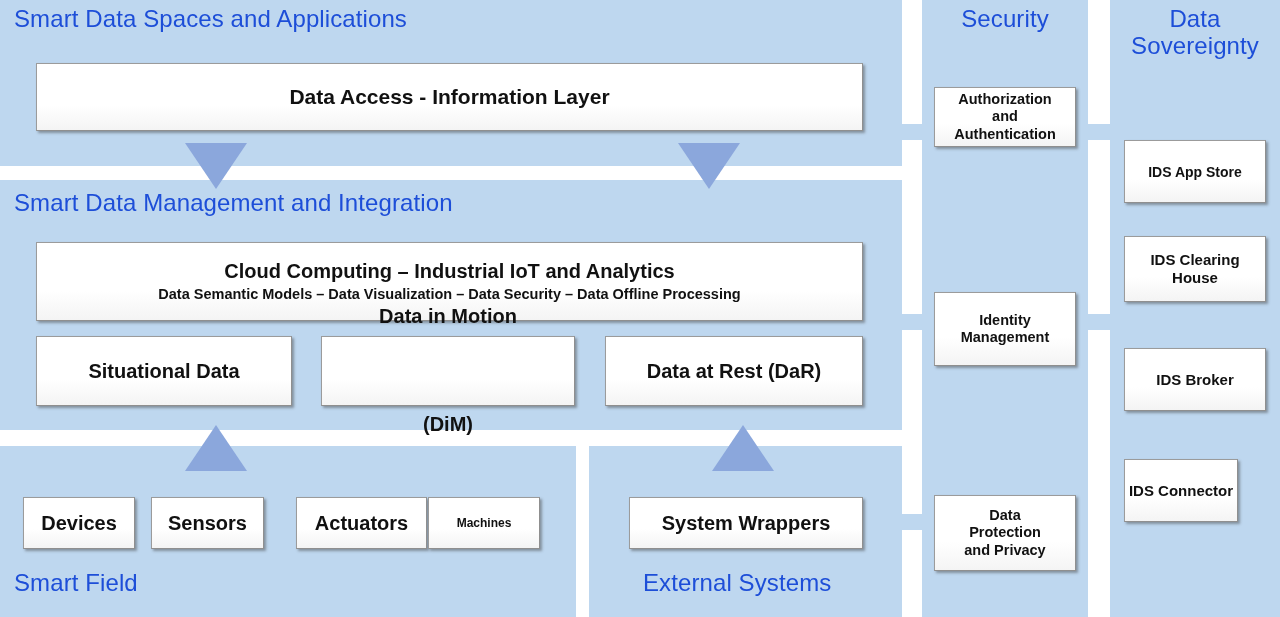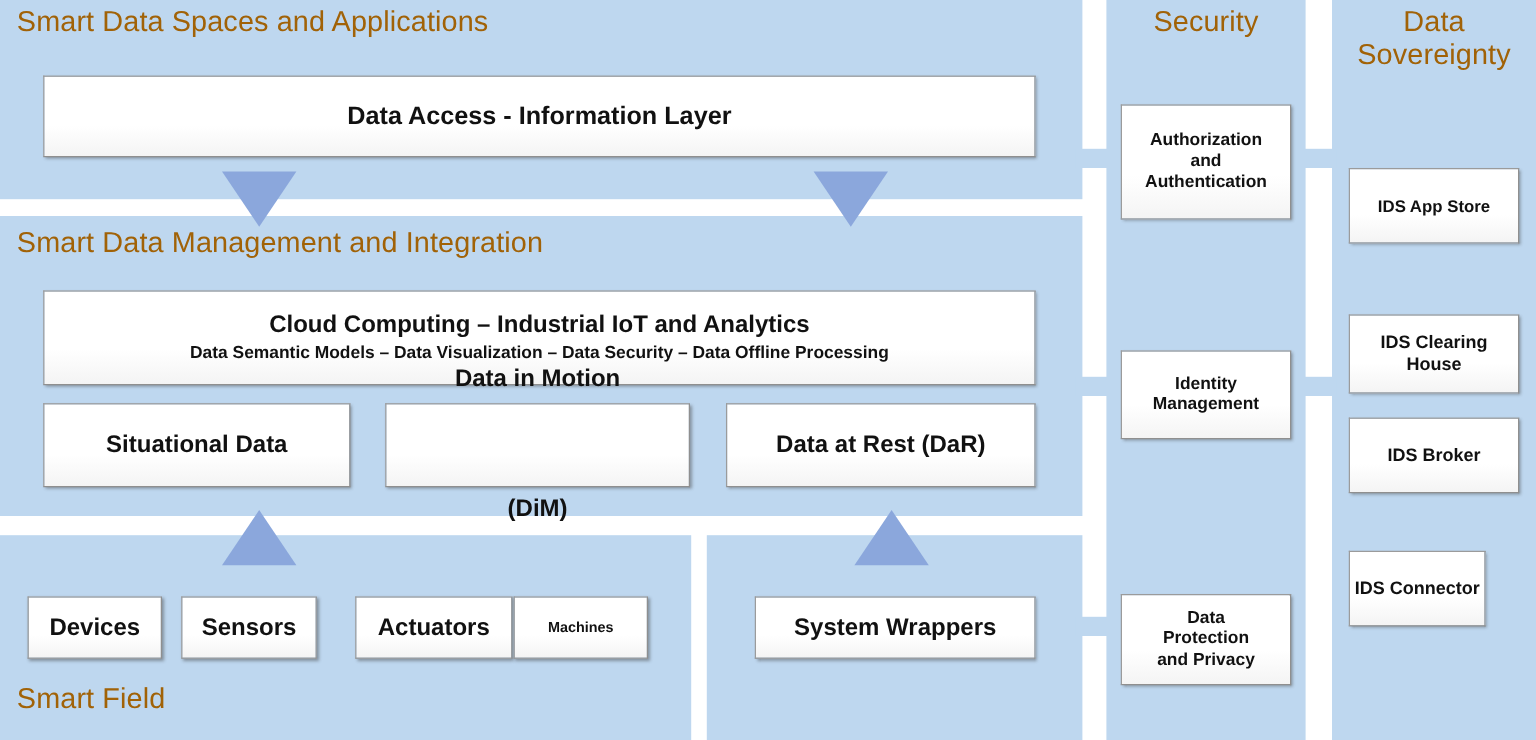--- a/index.html
+++ b/index.html
@@ -15,21 +15,21 @@
   }
 
   
   .panel{
     position:absolute;
     background:#bed7ef;
     box-sizing:border-box;
   }
   .panel-title{
     position:absolute;
-    color:#a16207;
+    color:#1d4ed8;
     font-weight:400;
     letter-spacing:.1px;
     line-height:1.12;
     white-space:pre-line;
   }
 
   
   .box{
     position:absolute;
     box-sizing:border-box;
@@ -104,26 +104,27 @@
 
   <div class="panel" style="left:0px;top:446px;width:576px;height:171px;"></div>
   <div class="panel-title" style="left:14px;top:570px;width:300px;font-size:24px;">Smart Field</div>
 
   <div class="box" style="left:23px;top:497px;width:112px;height:52px;font-size:20px;">Devices</div>
   <div class="box" style="left:151px;top:497px;width:113px;height:52px;font-size:20px;">Sensors</div>
   <div class="box" style="left:296px;top:497px;width:131px;height:52px;font-size:20px;">Actuators</div>
   <div class="box" style="left:428px;top:497px;width:112px;height:52px;font-size:12px;">Machines</div>
 
   <div class="panel" style="left:589px;top:446px;width:313px;height:171px;"></div>
+  <div class="panel-title" style="left:643px;top:570px;width:260px;font-size:24px;">External Systems</div>
   <div class="box" style="left:629px;top:497px;width:234px;height:52px;font-size:20px;">System Wrappers</div>
 
   <div class="panel" style="left:922px;top:0px;width:166px;height:617px;"></div>
   <div class="panel-title" style="left:922px;top:6px;width:166px;font-size:24px;text-align:center;">Security</div>
 
-  <div class="box box-stack" style="left:934px;top:87px;width:142px;height:96px;">
+  <div class="box box-stack" style="left:934px;top:87px;width:142px;height:60px;">
     <span style="font-size:14.5px;">Authorization</span>
     <span style="font-size:14.5px;">and</span>
     <span style="font-size:14.5px;">Authentication</span>
   </div>
 
   <div class="box box-stack" style="left:934px;top:292px;width:142px;height:74px;">
     <span style="font-size:14.5px;">Identity</span>
     <span style="font-size:14.5px;">Management</span>
   </div>
 
@@ -132,21 +133,21 @@
     <span style="font-size:14.5px;">Protection</span>
     <span style="font-size:14.5px;">and Privacy</span>
   </div>
 
   <div class="panel" style="left:1110px;top:0px;width:170px;height:617px;"></div>
   <div class="panel-title" style="left:1110px;top:6px;width:170px;font-size:24px;text-align:center;">Data
 Sovereignty</div>
 
   <div class="box" style="left:1124px;top:140px;width:142px;height:63px;font-size:14px;">IDS App Store</div>
 
-  <div class="box box-stack" style="left:1124px;top:236px;width:142px;height:66px;margin-top:26px;">
+  <div class="box box-stack" style="left:1124px;top:236px;width:142px;height:66px;">
     <span style="font-size:15px;">IDS Clearing</span>
     <span style="font-size:15px;">House</span>
   </div>
 
   <div class="box" style="left:1124px;top:348px;width:142px;height:63px;font-size:15px;">IDS Broker</div>
 
   <div class="box" style="left:1124px;top:459px;width:114px;height:63px;font-size:15px;">IDS Connector</div>
 
   <div class="connector" style="left:896px;top:124px;width:30px;height:16px;"></div>
   <div class="connector" style="left:896px;top:314px;width:30px;height:16px;"></div>

